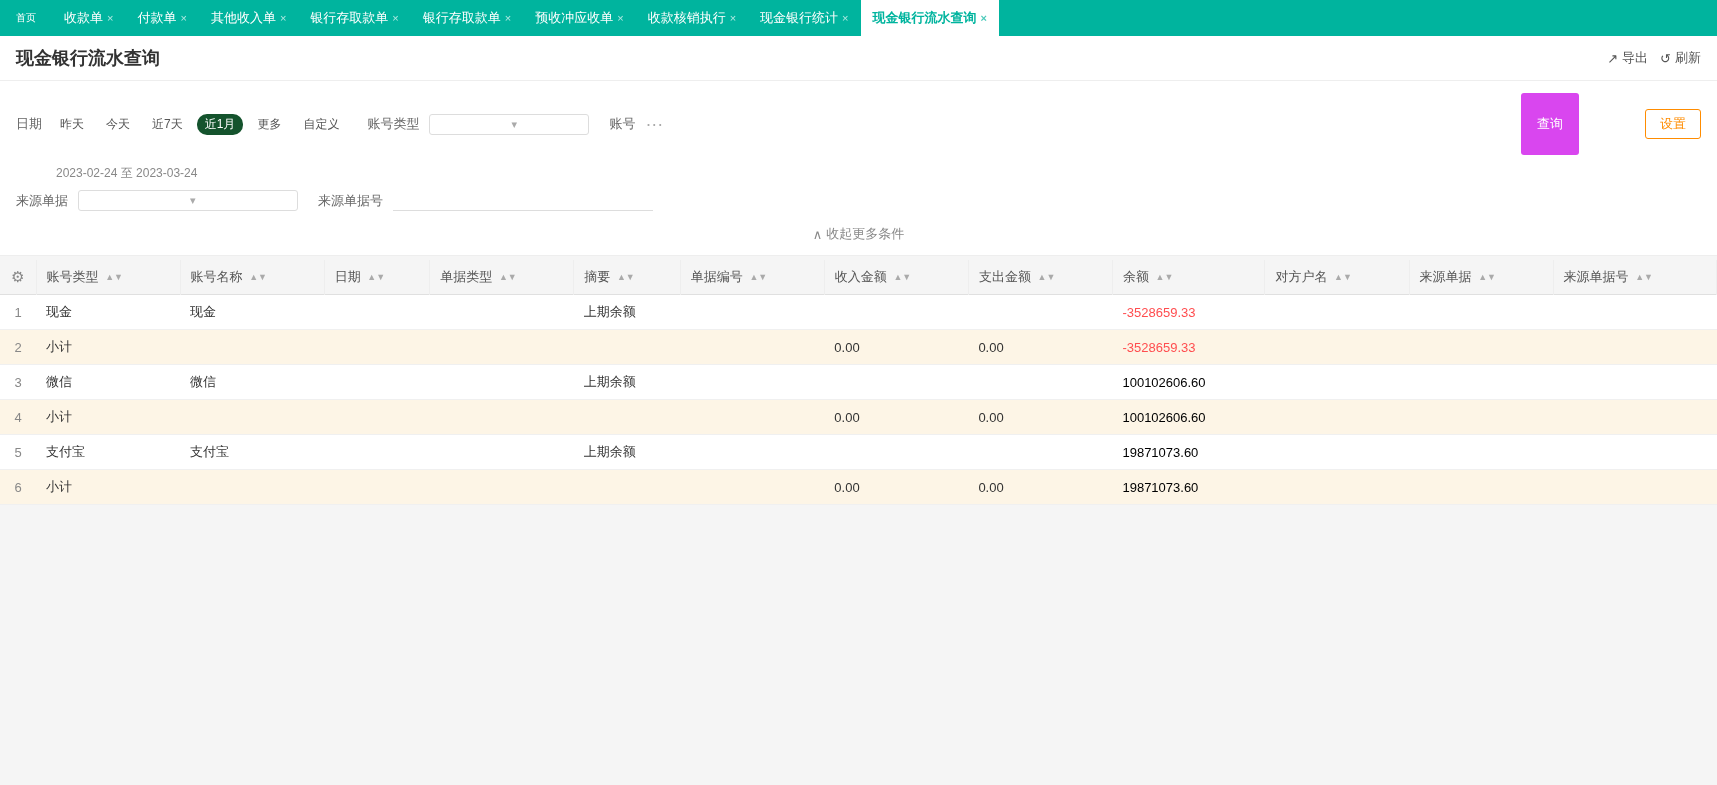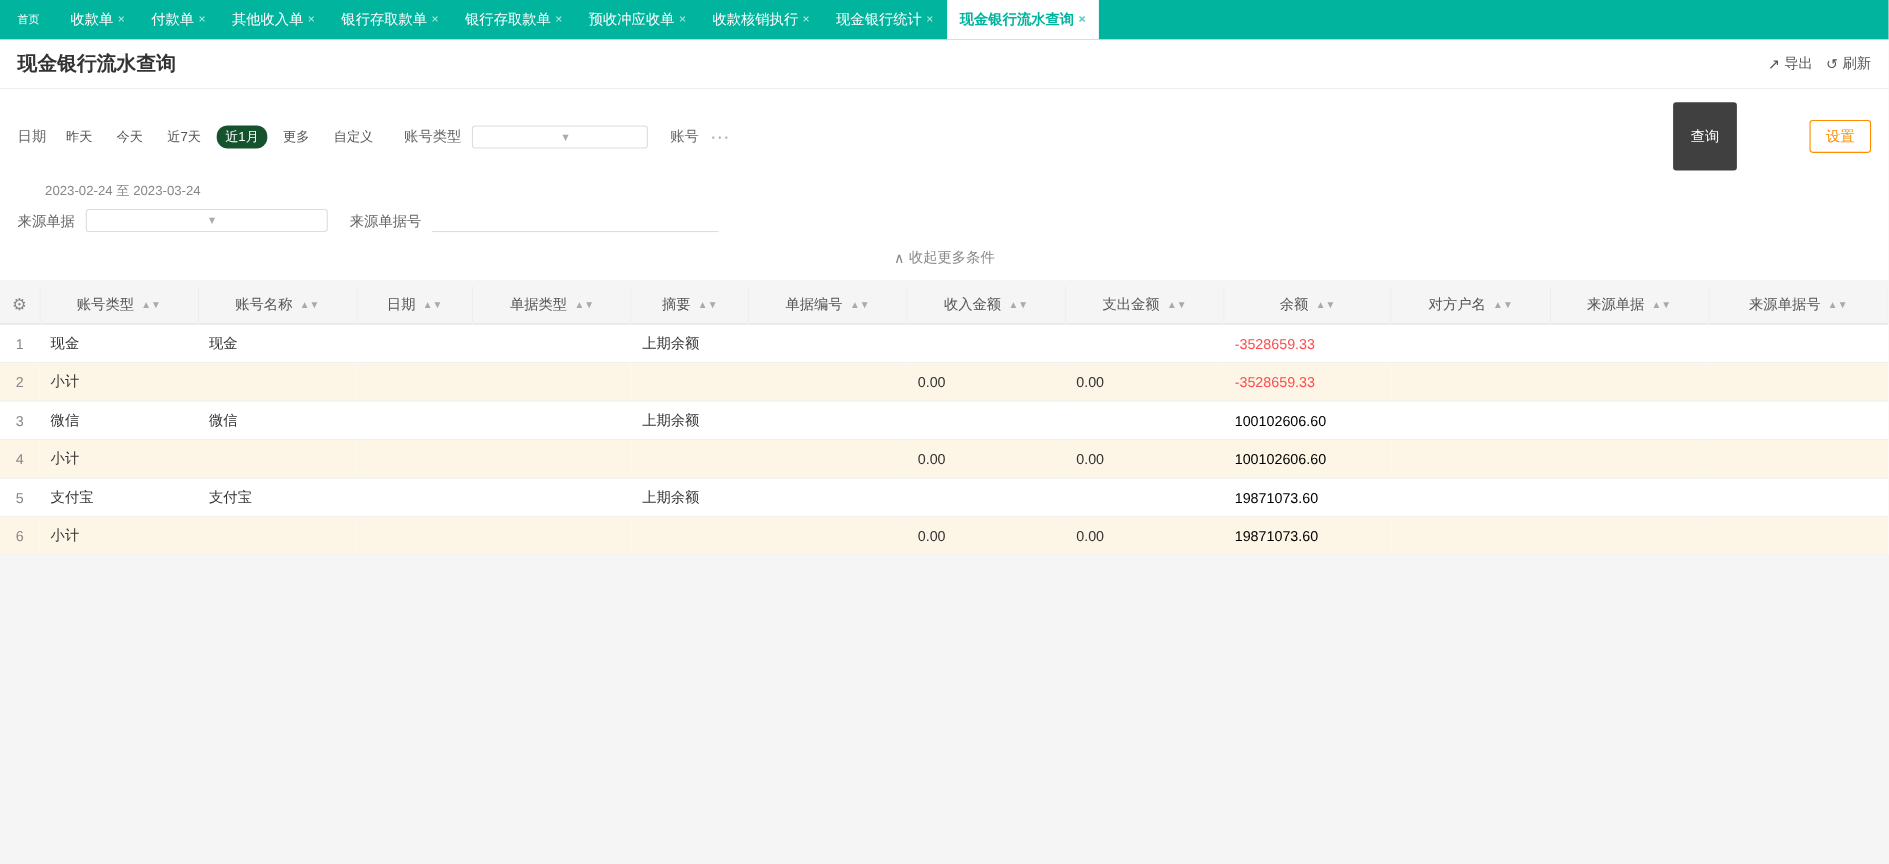--- a/index.html
+++ b/index.html
@@ -144,21 +144,21 @@
       align-items: center;
       justify-content: center;
       gap: 4px;
       color: #888;
       cursor: pointer;
       font-size: 13px;
       padding: 4px 0 8px 0;
     }
 
     .query-btn {
-      background: #404040;
+      background: #d946ef;
       color: #fff;
       border: none;
       border-radius: 3px;
       padding: 22px 16px;
       cursor: pointer;
       font-size: 13px;
     }
     .settings-btn {
       background: #fff;
       color: #ff8c00;
@@ -186,21 +186,21 @@
       width: 100%;
       border-collapse: collapse;
       font-size: 13px;
     }
     thead tr {
       background: #f5f5f5;
       border-bottom: 1px solid #e0e0e0;
     }
     thead th {
       padding: 8px 10px;
-      text-align: center;
+      text-align: left;
       color: #555;
       font-weight: normal;
       white-space: nowrap;
       border-right: 1px solid #eee;
     }
     thead th .sort-icons {
       display: inline-flex;
       flex-direction: column;
       margin-left: 3px;
       vertical-align: middle;
@@ -314,21 +314,21 @@
       <span class="filter-label">账号</span>
       <span class="more-dots">···</span>
     </div>
 
     <div style="flex:1"></div>
 
     <button class="query-btn">查询</button>
     <button class="settings-btn">设置</button>
   </div>
 
-  <div style="margin-left: 21px; margin-bottom: 8px;">
+  <div style="margin-left: 36px; margin-bottom: 8px;">
     <span class="date-range">2023-02-24 至 2023-03-24</span>
   </div>
 
   <div class="filter-row">
     <div class="filter-group">
       <span class="filter-label">来源单据</span>
       <div class="filter-select" style="min-width:220px;">
         <span></span>
         <span class="arrow">▾</span>
       </div>

